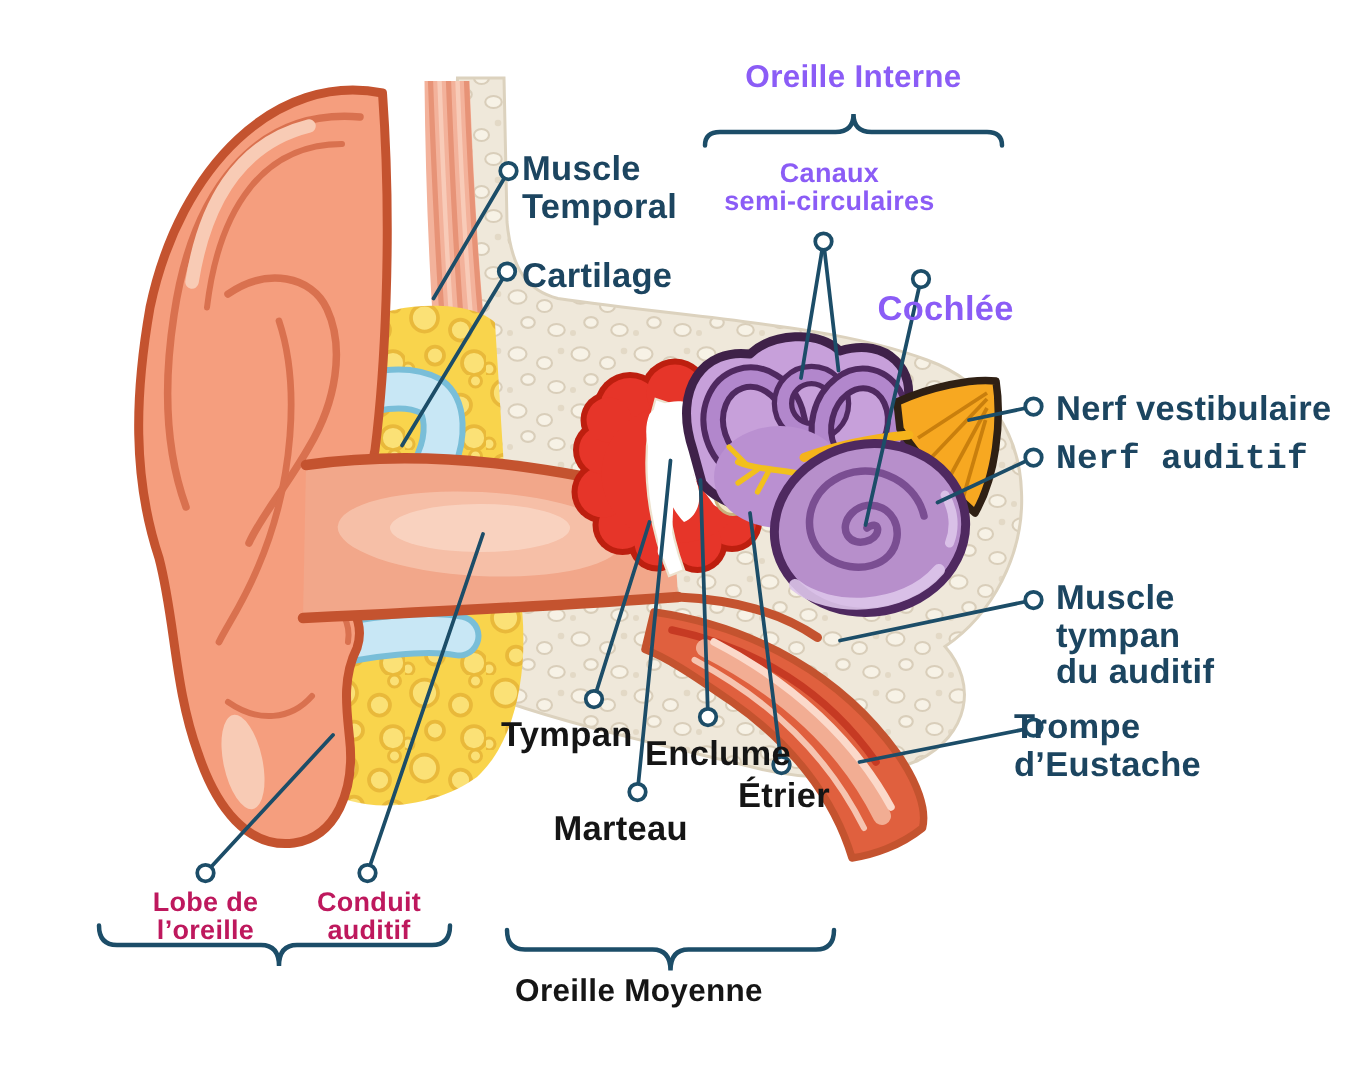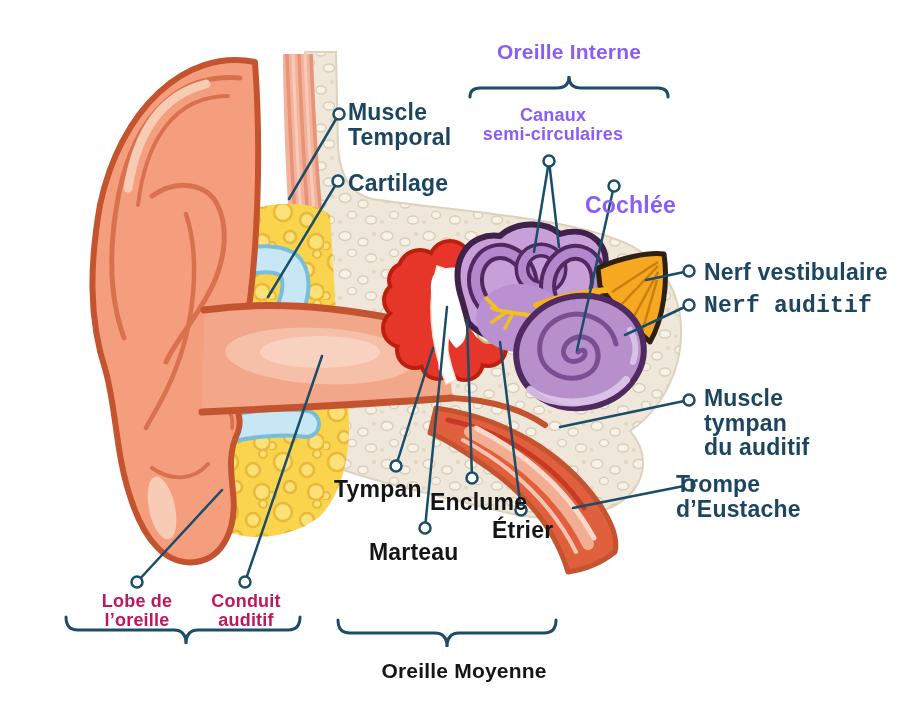--- a/index.html
+++ b/index.html
@@ -311,17 +311,17 @@
   <span>Marteau</span>
 </div>
 <div class="lbl green s18 ctr" style="left:87px;top:592px;width:100px;">
   <span>Lobe de</span>
   <span>l’oreille</span>
 </div>
 <div class="lbl green s18 ctr" style="left:196px;top:592px;width:100px;">
   <span>Conduit</span>
   <span>auditif</span>
 </div>
-<div class="lbl dark s21 ctr" style="left:364px;top:650px;width:200px;margin-top:10px;">
+<div class="lbl dark s21 ctr" style="left:326px;top:650px;width:200px;">
   <span>Oreille Moyenne</span>
 </div>
 
 </div>
 
 </body></html>

